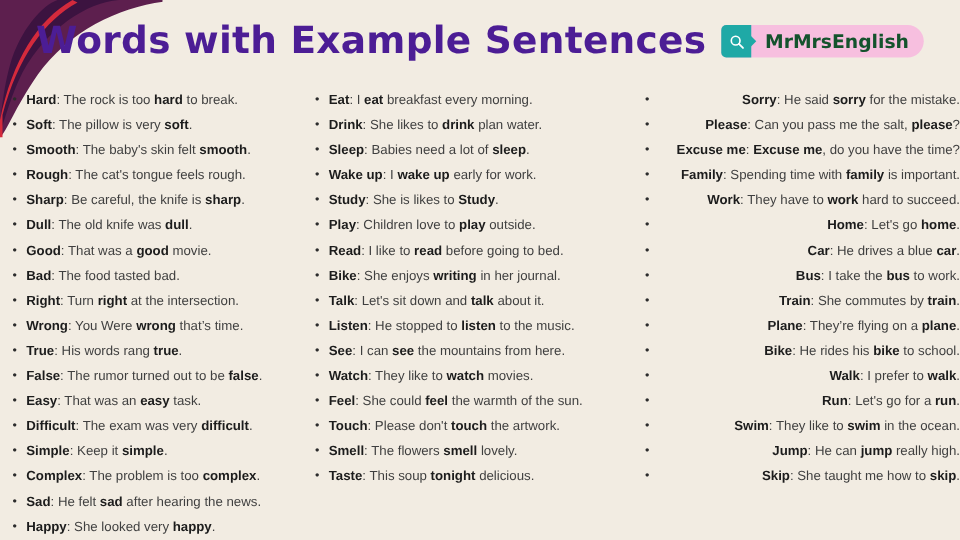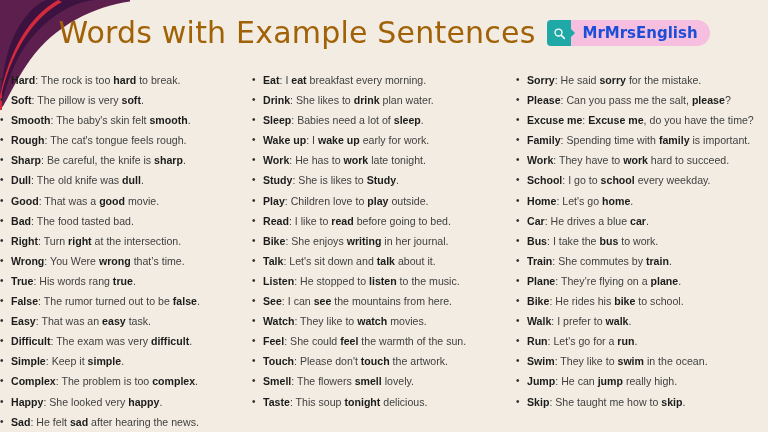--- a/index.html
+++ b/index.html
@@ -35,24 +35,24 @@
     left: 0;
     width: 768px;
     height: 66px;
     display: flex;
     align-items: center;
     justify-content: center;
     gap: 12px;
   }
   .poster-title {
     font-family: "DejaVu Sans", sans-serif;
-    font-weight: normal;
+    font-weight: bold;
     font-size: 30px;
     letter-spacing: 0.2px;
-    color: #a16207;
+    color: #4c1d95;
     white-space: nowrap;
     line-height: 1;
   }
   .brand-badge {
     position: relative;
     display: flex;
     align-items: center;
     height: 26px;
     background: #f7bfdf;
     border-radius: 4px 13px 13px 4px;
@@ -76,41 +76,41 @@
     top: 50%;
     transform: translateY(-50%);
     border-left: 5px solid #1fa9a6;
     border-top: 5px solid transparent;
     border-bottom: 5px solid transparent;
   }
   .brand-name {
     font-family: "DejaVu Sans", sans-serif;
     font-weight: bold;
     font-size: 15px;
-    color: #1d4ed8;
+    color: #14532d;
     padding-left: 11px;
     white-space: nowrap;
     line-height: 1;
   }
 
   
   .columns {
     position: absolute;
     top: 70px;
     left: 0;
     width: 768px;
     height: 360px;
     display: flex;
   }
   .col {
     box-sizing: border-box;
   }
-  .col-1 { width: 246px; }
+  .col-1 { width: 246px; padding-left: 10px; }
   .col-2 { width: 262px; padding-left: 6px; }
-  .col-3 { width: 260px; padding-left: 8px; }
+  .col-3 { width: 260px; padding-left: 8px; text-align: right; }
 
   ul.word-list {
     list-style: none;
     margin: 0;
     padding: 0;
   }
   ul.word-list li {
     position: relative;
     padding-left: 11px;
     font-size: 10.6px;
@@ -177,32 +177,31 @@
           <li><span class="w">Good</span><span class="s">: That was a <b>good</b> movie.</span></li>
           <li><span class="w">Bad</span><span class="s">: The food tasted bad.</span></li>
           <li><span class="w">Right</span><span class="s">: Turn <b>right</b> at the intersection.</span></li>
           <li><span class="w">Wrong</span><span class="s">: You Were <b>wrong</b> that’s time.</span></li>
           <li><span class="w">True</span><span class="s">: His words rang <b>true</b>.</span></li>
           <li><span class="w">False</span><span class="s">: The rumor turned out to be <b>false</b>.</span></li>
           <li><span class="w">Easy</span><span class="s">: That was an <b>easy</b> task.</span></li>
           <li><span class="w">Difficult</span><span class="s">: The exam was very <b>difficult</b>.</span></li>
           <li><span class="w">Simple</span><span class="s">: Keep it <b>simple</b>.</span></li>
           <li><span class="w">Complex</span><span class="s">: The problem is too <b>complex</b>.</span></li>
+          <li><span class="w">Sad</span><span class="s">: He felt <b>sad</b> after hearing the news.</span></li>
           <li><span class="w">Happy</span><span class="s">: She looked very <b>happy</b>.</span></li>
-          <li><span class="w">Sad</span><span class="s">: He felt <b>sad</b> after hearing the news.</span></li>
           <li></li>
         </ul>
     </div>
     <div class="col col-2">
       <ul class="word-list">
           <li><span class="w">Eat</span><span class="s">: I <b>eat</b> breakfast every morning.</span></li>
           <li><span class="w">Drink</span><span class="s">: She likes to <b>drink</b> plan water.</span></li>
           <li><span class="w">Sleep</span><span class="s">: Babies need a lot of <b>sleep</b>.</span></li>
           <li><span class="w">Wake up</span><span class="s">: I <b>wake up</b> early for work.</span></li>
-          <li><span class="w">Work</span><span class="s">: He has to <b>work</b> late tonight.</span></li>
           <li><span class="w">Study</span><span class="s">: She is likes to <b>Study</b>.</span></li>
           <li><span class="w">Play</span><span class="s">: Children love to <b>play</b> outside.</span></li>
           <li><span class="w">Read</span><span class="s">: I like to <b>read</b> before going to bed.</span></li>
           <li><span class="w">Bike</span><span class="s">: She enjoys <b>writing</b> in her journal.</span></li>
           <li><span class="w">Talk</span><span class="s">: Let's sit down and <b>talk</b> about it.</span></li>
           <li><span class="w">Listen</span><span class="s">: He stopped to <b>listen</b> to the music.</span></li>
           <li><span class="w">See</span><span class="s">: I can <b>see</b> the mountains from here.</span></li>
           <li><span class="w">Watch</span><span class="s">: They like to <b>watch</b> movies.</span></li>
           <li><span class="w">Feel</span><span class="s">: She could <b>feel</b> the warmth of the sun.</span></li>
           <li><span class="w">Touch</span><span class="s">: Please don't <b>touch</b> the artwork.</span></li>
@@ -211,21 +210,20 @@
           <li></li>
         </ul>
     </div>
     <div class="col col-3">
       <ul class="word-list">
           <li><span class="w">Sorry</span><span class="s">: He said <b>sorry</b> for the mistake.</span></li>
           <li><span class="w">Please</span><span class="s">: Can you pass me the salt, <b>please</b>?</span></li>
           <li><span class="w">Excuse me</span><span class="s">: <b>Excuse me</b>, do you have the time?</span></li>
           <li><span class="w">Family</span><span class="s">: Spending time with <b>family</b> is important.</span></li>
           <li><span class="w">Work</span><span class="s">: They have to <b>work</b> hard to succeed.</span></li>
-          <li><span class="w">School</span><span class="s">: I go to <b>school</b> every weekday.</span></li>
           <li><span class="w">Home</span><span class="s">: Let's go <b>home</b>.</span></li>
           <li><span class="w">Car</span><span class="s">: He drives a blue <b>car</b>.</span></li>
           <li><span class="w">Bus</span><span class="s">: I take the <b>bus</b> to work.</span></li>
           <li><span class="w">Train</span><span class="s">: She commutes by <b>train</b>.</span></li>
           <li><span class="w">Plane</span><span class="s">: They’re flying on a <b>plane</b>.</span></li>
           <li><span class="w">Bike</span><span class="s">: He rides his <b>bike</b> to school.</span></li>
           <li><span class="w">Walk</span><span class="s">: I prefer to <b>walk</b>.</span></li>
           <li><span class="w">Run</span><span class="s">: Let's go for a <b>run</b>.</span></li>
           <li><span class="w">Swim</span><span class="s">: They like to <b>swim</b> in the ocean.</span></li>
           <li><span class="w">Jump</span><span class="s">: He can <b>jump</b> really high.</span></li>

